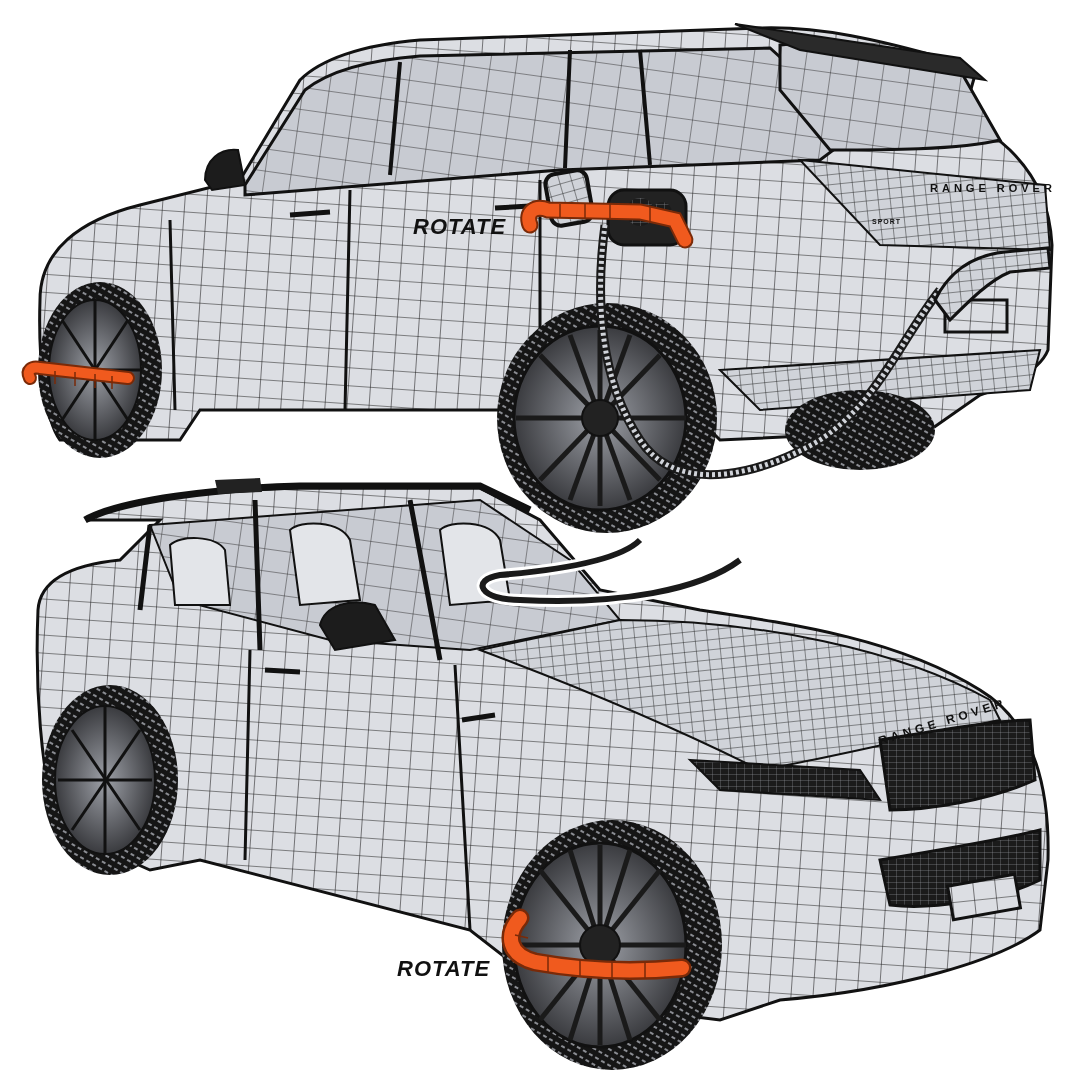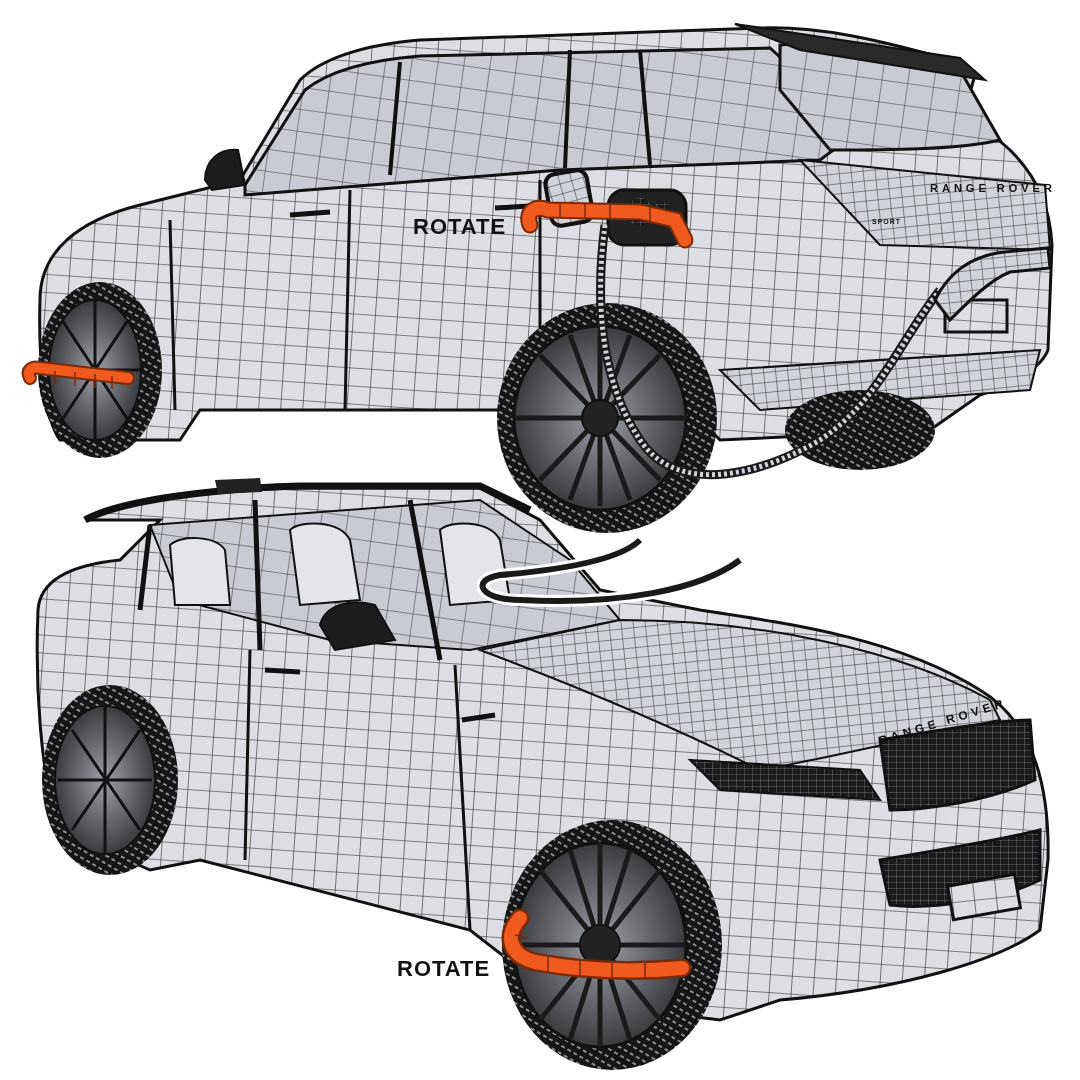--- a/index.html
+++ b/index.html
@@ -1,20 +1,20 @@
 <!DOCTYPE html>
 <html><head>
 <meta charset="utf-8">
 <style>
   html, body { margin: 0; padding: 0; background: #ffffff; }
   body { width: 1080px; height: 1080px; overflow: hidden; position: relative; font-family: "Liberation Sans", sans-serif; }
   .stage { position: absolute; left: 0; top: 0; width: 1080px; height: 1080px; }
   svg { position: absolute; left: 0; top: 0; }
   .label {
-    position: absolute; font-family: "Liberation Sans", sans-serif; font-weight: 700; 
+    position: absolute; font-family: "Liberation Sans", sans-serif; font-weight: 700; font-style: italic;
     font-size: 22px; letter-spacing: 1px; color: #111111; cursor: pointer; user-select: none;
   }
   .label.top { left: 413px; top: 214px; }
   .label.bottom { left: 397px; top: 956px; }
   .badge { font-family: "Liberation Sans", sans-serif; font-weight: 700; fill: #111; }
 </style>
 </head>
 <body>
 
 <div class="stage">

